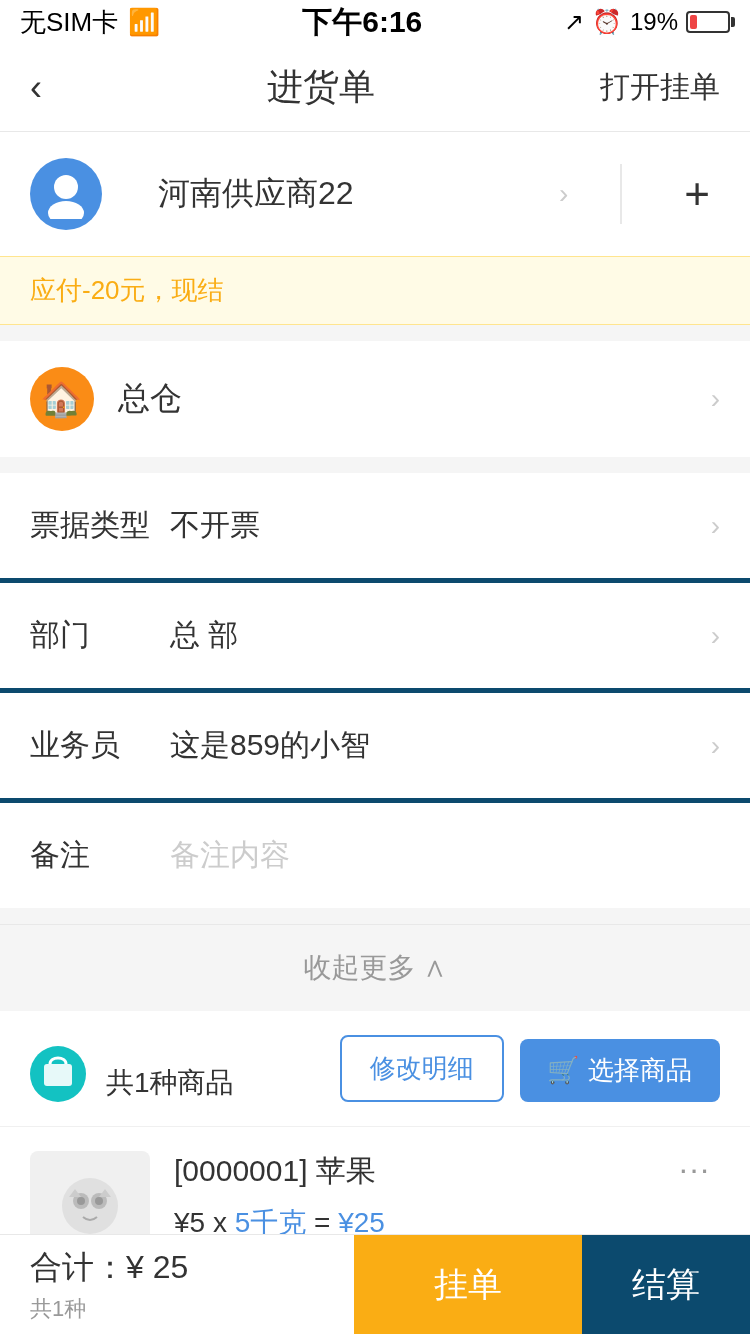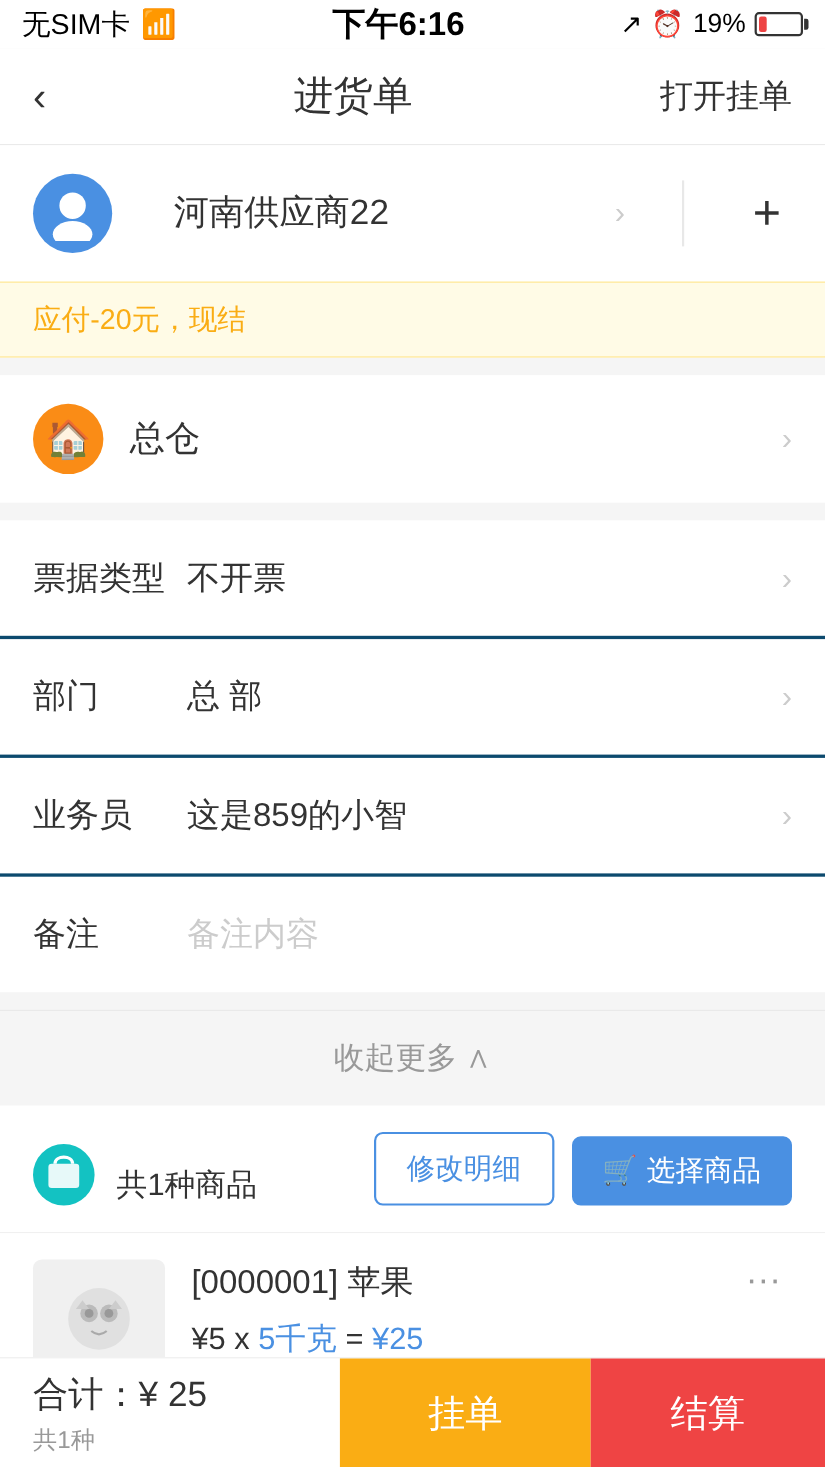--- a/index.html
+++ b/index.html
@@ -158,21 +158,21 @@
 
     
     .form-section {
       background: #fff;
       margin-bottom: 16px;
     }
     .form-row {
       display: flex;
       align-items: center;
       padding: 32px 30px;
-      border-bottom: 3px solid #0c4a6e;
+      border-bottom: 5px solid #0c4a6e;
       min-height: 96px;
     }
     .form-row:last-child { border-bottom: none; }
     .form-label {
       width: 140px;
       font-size: 30px;
       color: #333;
       flex-shrink: 0;
     }
     .form-value {
@@ -308,22 +308,22 @@
       background: #faad14;
       color: #fff;
       border: none;
       font-size: 34px;
       cursor: pointer;
       display: flex;
       align-items: center;
       justify-content: center;
     }
     .btn-checkout {
-      width: 213px;
-      background: #ef4444;
+      width: 168px;
+      background: #0c4a6e;
       color: #fff;
       border: none;
       font-size: 34px;
       cursor: pointer;
       display: flex;
       align-items: center;
       justify-content: center;
     }
 
     .spacer-bottom { height: 100px; }

